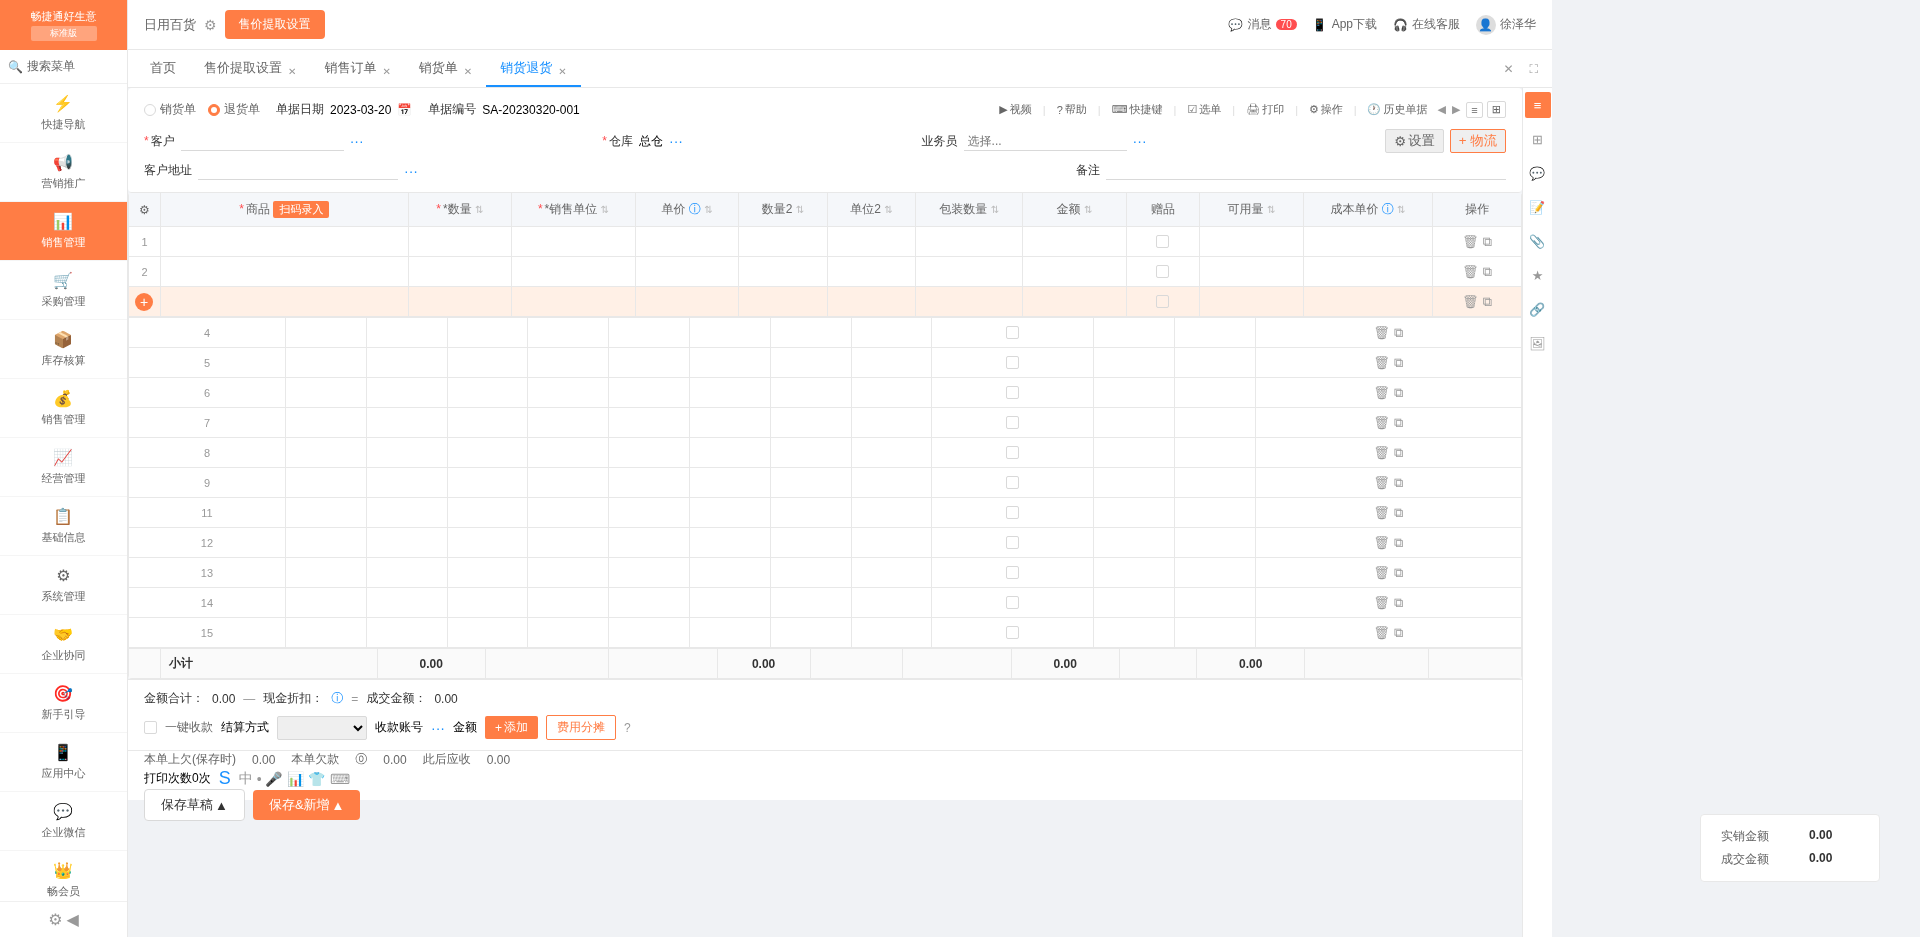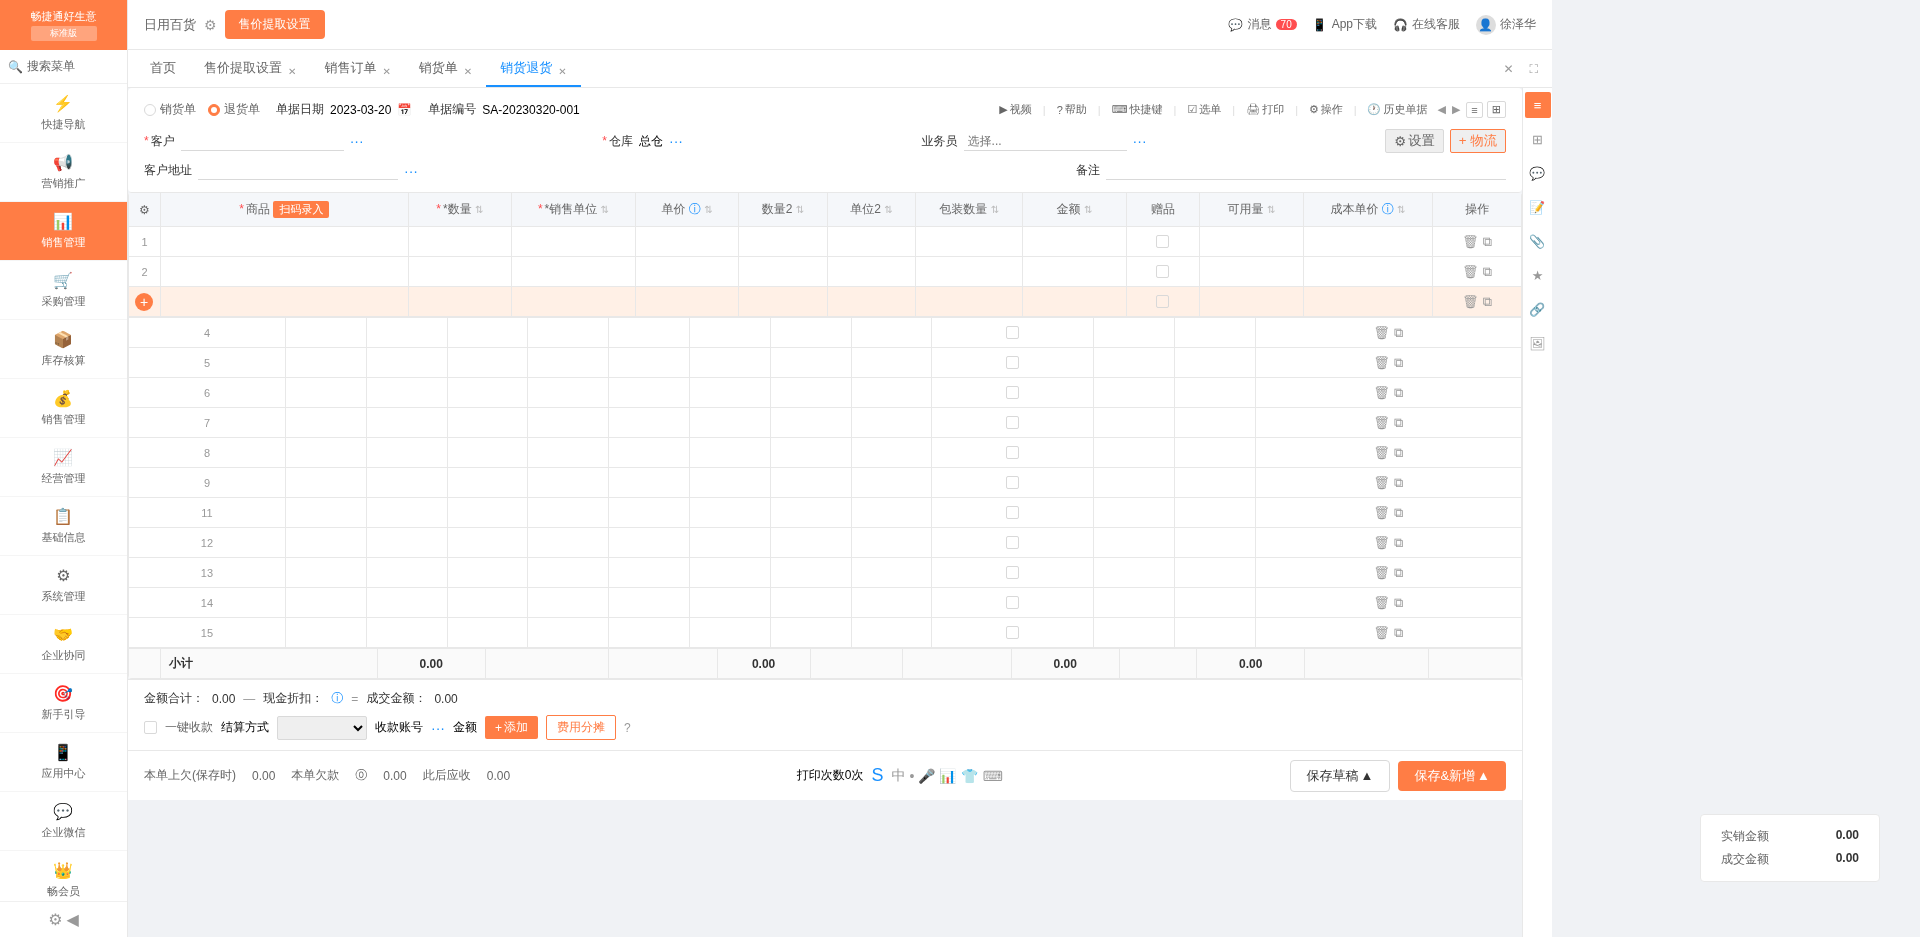--- a/index.html
+++ b/index.html
@@ -99,32 +99,32 @@
     .calc-separator { color: #999; }
     .calc-equals { color: #999; }
     .payment-row { display: flex; align-items: center; gap: 8px; }
     .payment-label { color: #666; font-size: 12px; }
     .payment-checkbox { width: 13px; height: 13px; border: 1px solid #d9d9d9; border-radius: 2px; display: inline-block; }
     .select-input { border: 1px solid #d9d9d9; padding: 3px 6px; border-radius: 2px; font-size: 12px; min-width: 90px; }
     .add-btn { background: #ff7d45; color: white; border: none; padding: 3px 10px; border-radius: 2px; cursor: pointer; font-size: 12px; display: flex; align-items: center; gap: 2px; }
     .expense-btn { border: 1px solid #ff7d45; color: #ff7d45; background: white; padding: 3px 10px; border-radius: 2px; cursor: pointer; font-size: 12px; }
     
     
-    .footer-bar { background: white; height: 50px; display: flex; align-items: center; justify-content: space-between; padding: 0 16px; border-top: 1px solid #e8e8e8; }
+    .footer-bar { background: white; height: 50px; display: flex; align-items: flex-start; justify-content: space-between; padding: 0 16px; border-top: 1px solid #e8e8e8; flex-direction: column; }
     .footer-info { display: flex; align-items: center; gap: 16px; font-size: 12px; color: #666; }
     .footer-tools { display: flex; align-items: center; gap: 4px; }
     .footer-btns { display: flex; align-items: center; gap: 8px; }
     .save-draft-btn { border: 1px solid #d9d9d9; background: white; padding: 6px 16px; border-radius: 4px; cursor: pointer; color: #333; font-size: 13px; display: flex; align-items: center; gap: 2px; }
     .save-new-btn { background: #ff7d45; color: white; border: none; padding: 6px 16px; border-radius: 4px; cursor: pointer; font-size: 13px; display: flex; align-items: center; gap: 2px; }
     
     
     .right-panel { width: 30px; background: white; border-left: 1px solid #e8e8e8; display: flex; flex-direction: column; align-items: center; padding: 4px 0; gap: 8px; flex-shrink: 0; }
     .right-panel-item { width: 26px; height: 26px; display: flex; align-items: center; justify-content: center; cursor: pointer; color: #999; font-size: 13px; border-radius: 2px; }
     .right-panel-item.active { background: #ff7d45; color: white; }
-    .summary-row { display: flex; justify-content: space-between; gap: 40px; font-size: 12px; color: #666; padding: 3px 0; }
+    .summary-row { display: flex; gap: 40px; font-size: 12px; color: #666; padding: 3px 0; }
     .summary-value { color: #333; font-weight: bold; }
     
     .input-cell { width: 100%; border: none; outline: none; background: transparent; text-align: center; font-size: 12px; }
     
     .th-required::before { content: '*'; color: #ff4d4f; margin-right: 2px; }
     
     .col-separator { color: #ddd; margin: 0 1px; }
     
     .page-wrapper { display: flex; flex: 1; overflow: hidden; }
     .main-area { flex: 1; display: flex; flex-direction: column; overflow: hidden; }

